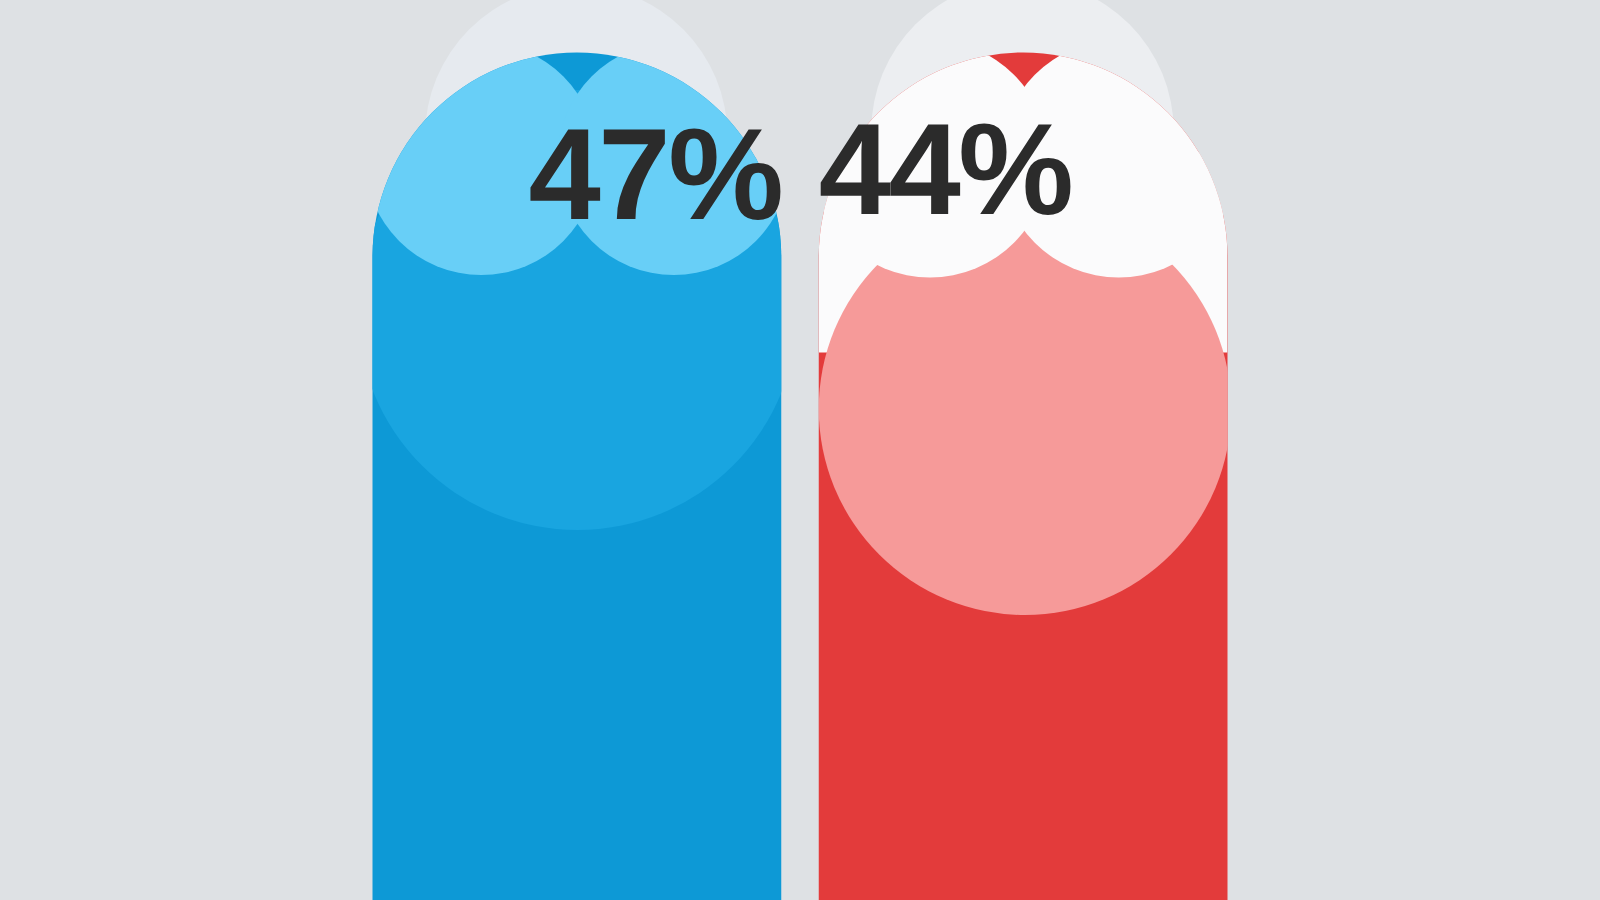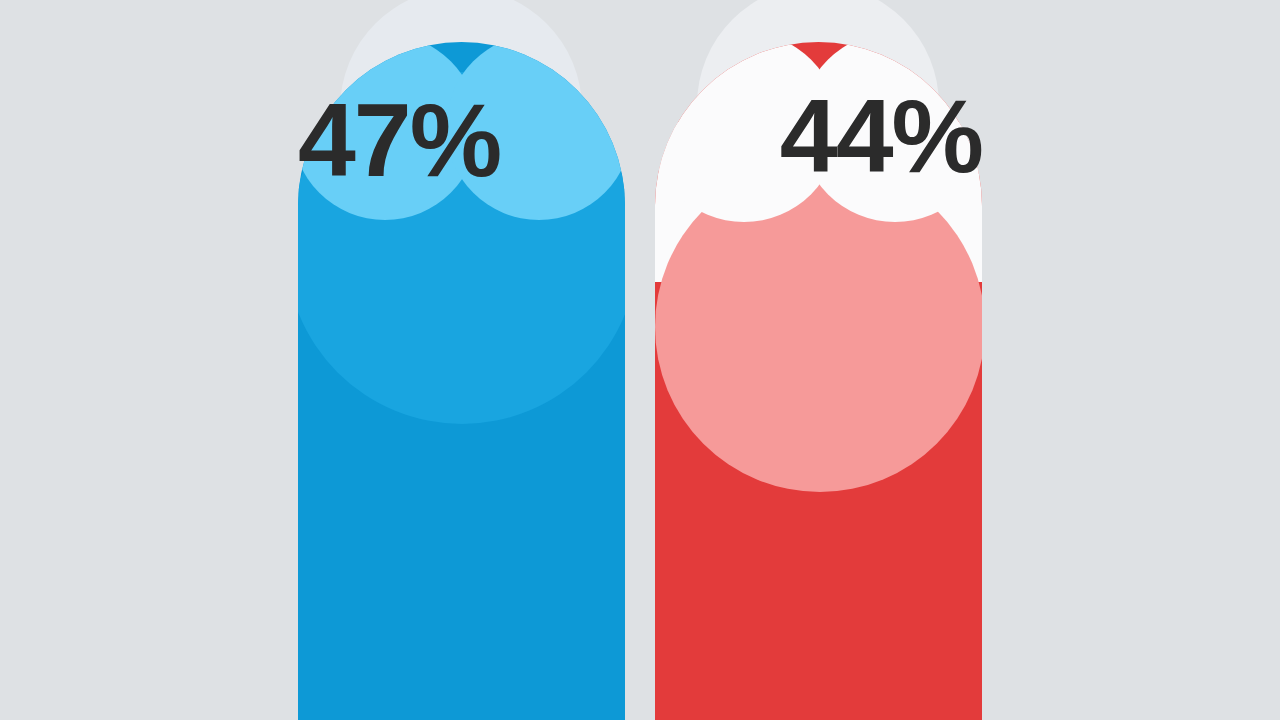--- a/index.html
+++ b/index.html
@@ -127,27 +127,27 @@
     font-size: 104px;
     letter-spacing: -2px;
     line-height: 1;
     white-space: nowrap;
     font-family: "Liberation Sans", sans-serif;
   }
   .pct-blue {
     left: 298px;
     top: 88px;
     width: 327px;
-    text-align: left;
+    text-align: right;
   }
   .pct-red {
     left: 655px;
     top: 84px;
     width: 327px;
-    text-align: right;
+    text-align: left;
   }
 </style>
 </head>
 <body style="background: rgb(222, 225, 228);">
 
 <div id="stage" style="background: rgb(222, 225, 228);">
 
   <div class="ghost-panel blue-ghost" style="background: rgb(230, 234, 239);"></div>
   <div class="ghost-panel red-ghost" style="background: rgb(236, 238, 241);"></div>
 

